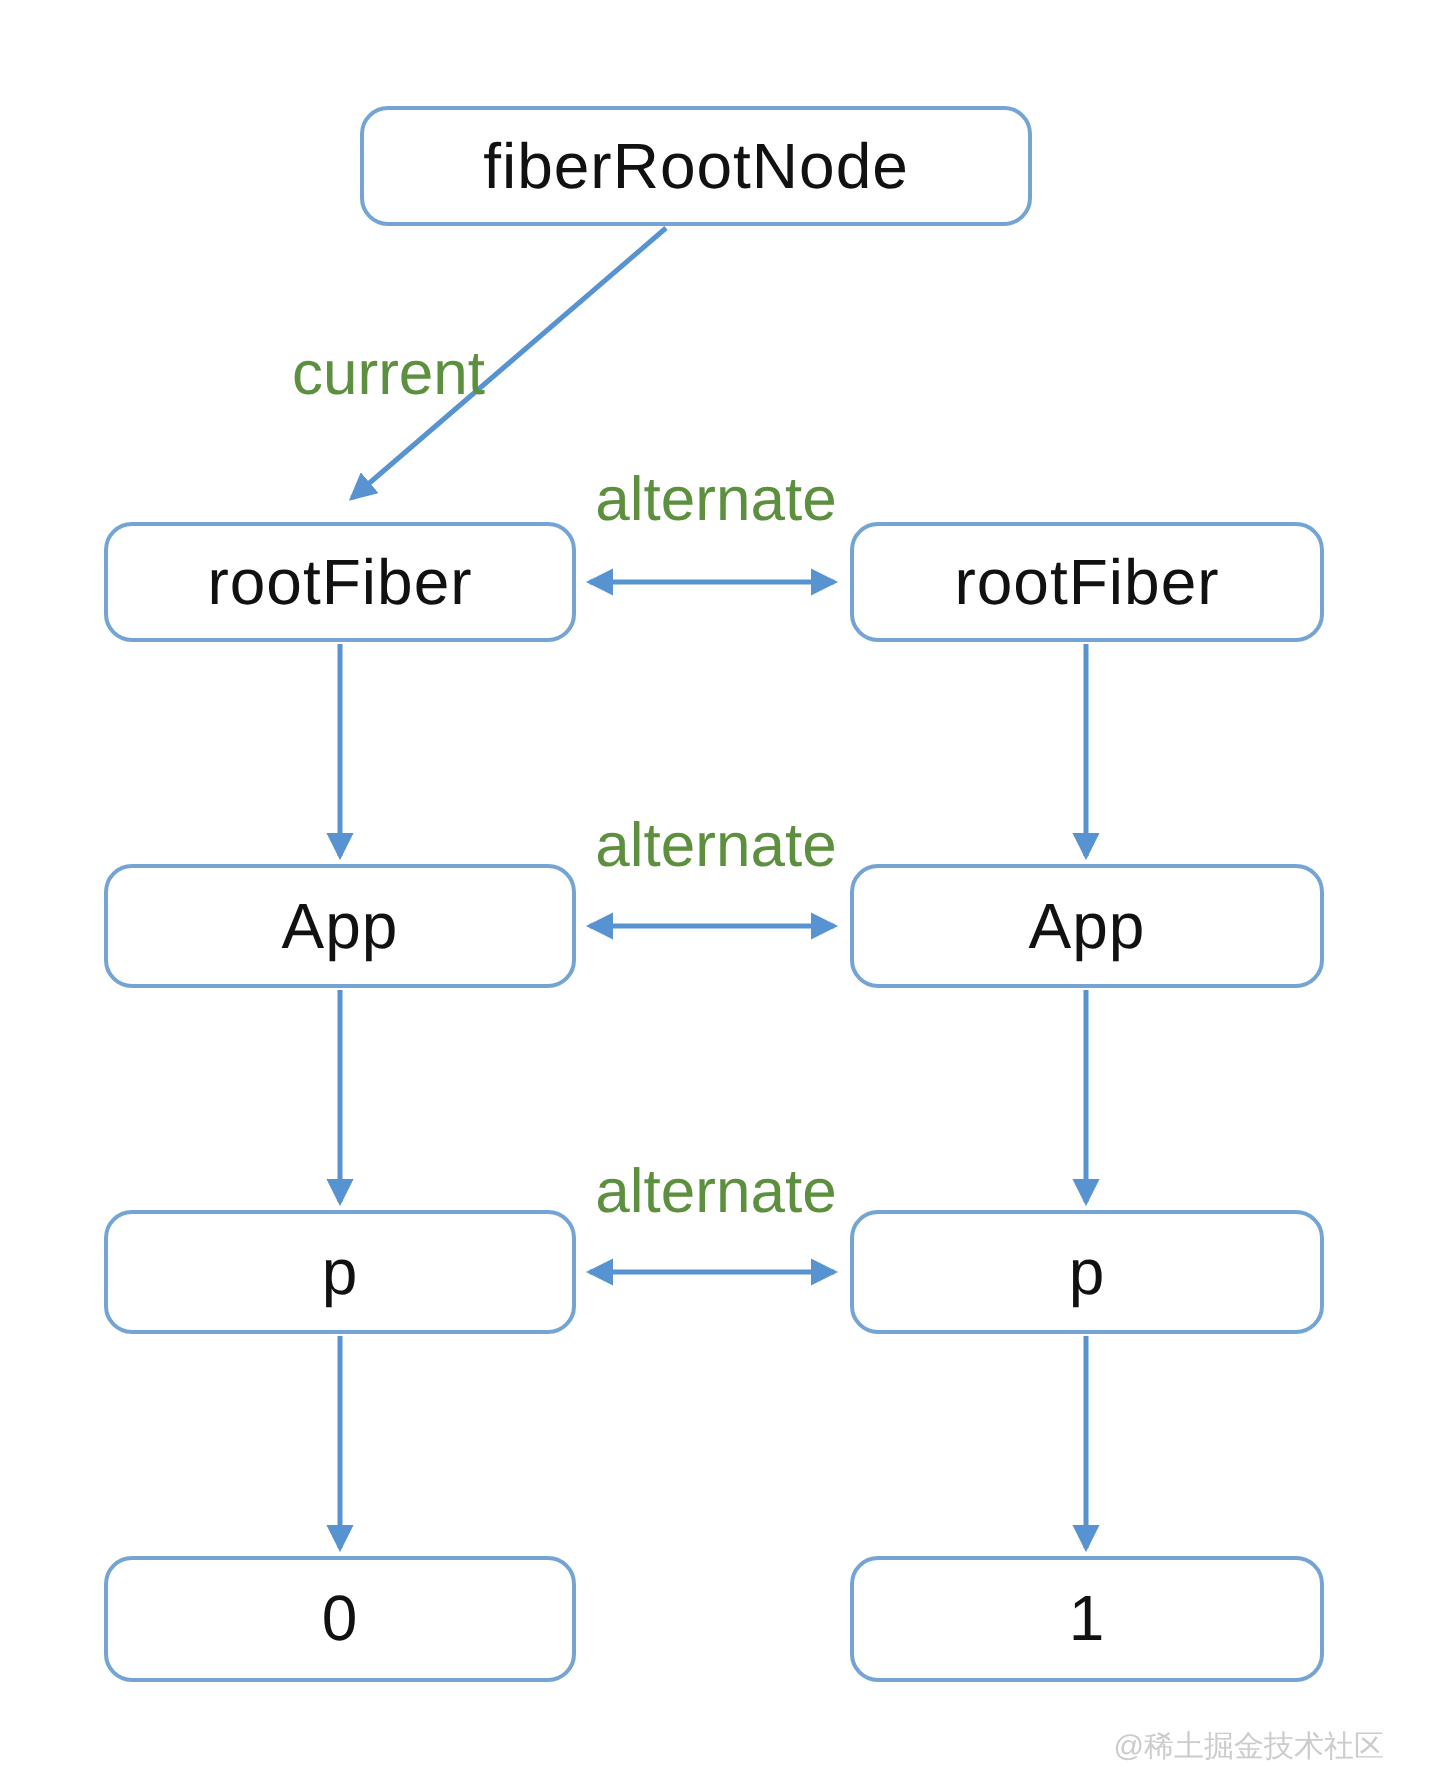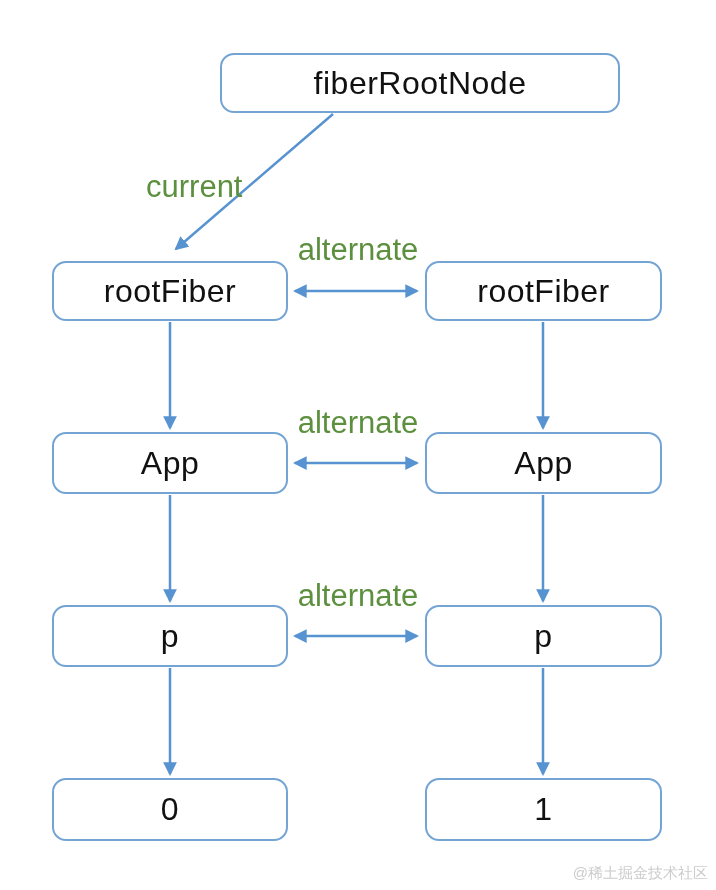--- a/index.html
+++ b/index.html
@@ -29,21 +29,21 @@
     border-radius: 14px;
     background: #ffffff;
     color: #111111;
     font-size: 32px;
     display: flex;
     align-items: center;
     justify-content: center;
     z-index: 2;
     letter-spacing: 0.5px;
   }
-  .node-fiber-root   { left: 180px; top: 53px;  width: 400px; height: 60px; margin-left: 40px; }
+  .node-fiber-root   { left: 180px; top: 53px;  width: 336px; height: 60px; }
   .node-rootfiber-l  { left: 52px;  top: 261px; width: 236px; height: 60px; }
   .node-rootfiber-r  { left: 425px; top: 261px; width: 237px; height: 60px; }
   .node-app-l        { left: 52px;  top: 432px; width: 236px; height: 62px; }
   .node-app-r        { left: 425px; top: 432px; width: 237px; height: 62px; }
   .node-p-l          { left: 52px;  top: 605px; width: 236px; height: 62px; }
   .node-p-r          { left: 425px; top: 605px; width: 237px; height: 62px; }
   .node-child-l      { left: 52px;  top: 778px; width: 236px; height: 63px; }
   .node-child-r      { left: 425px; top: 778px; width: 237px; height: 63px; }
 
   .edge-label {
@@ -54,21 +54,21 @@
     z-index: 2;
     white-space: nowrap;
   }
   .label-current      { left: 114px; top: 171px; margin-left: 32px; }
   .label-alternate-1  { left: 358px; top: 234px; transform: translateX(-50%); }
   .label-alternate-2  { left: 358px; top: 407px; transform: translateX(-50%); }
   .label-alternate-3  { left: 358px; top: 580px; transform: translateX(-50%); }
 
   .watermark {
     position: absolute;
-    right: 8px;
+    right: 24px;
     bottom: 7px;
     font-size: 15px;
     color: #cccccc;
     z-index: 2;
   }
 </style>
 </head>
 <body>
 
 <div class="canvas">

